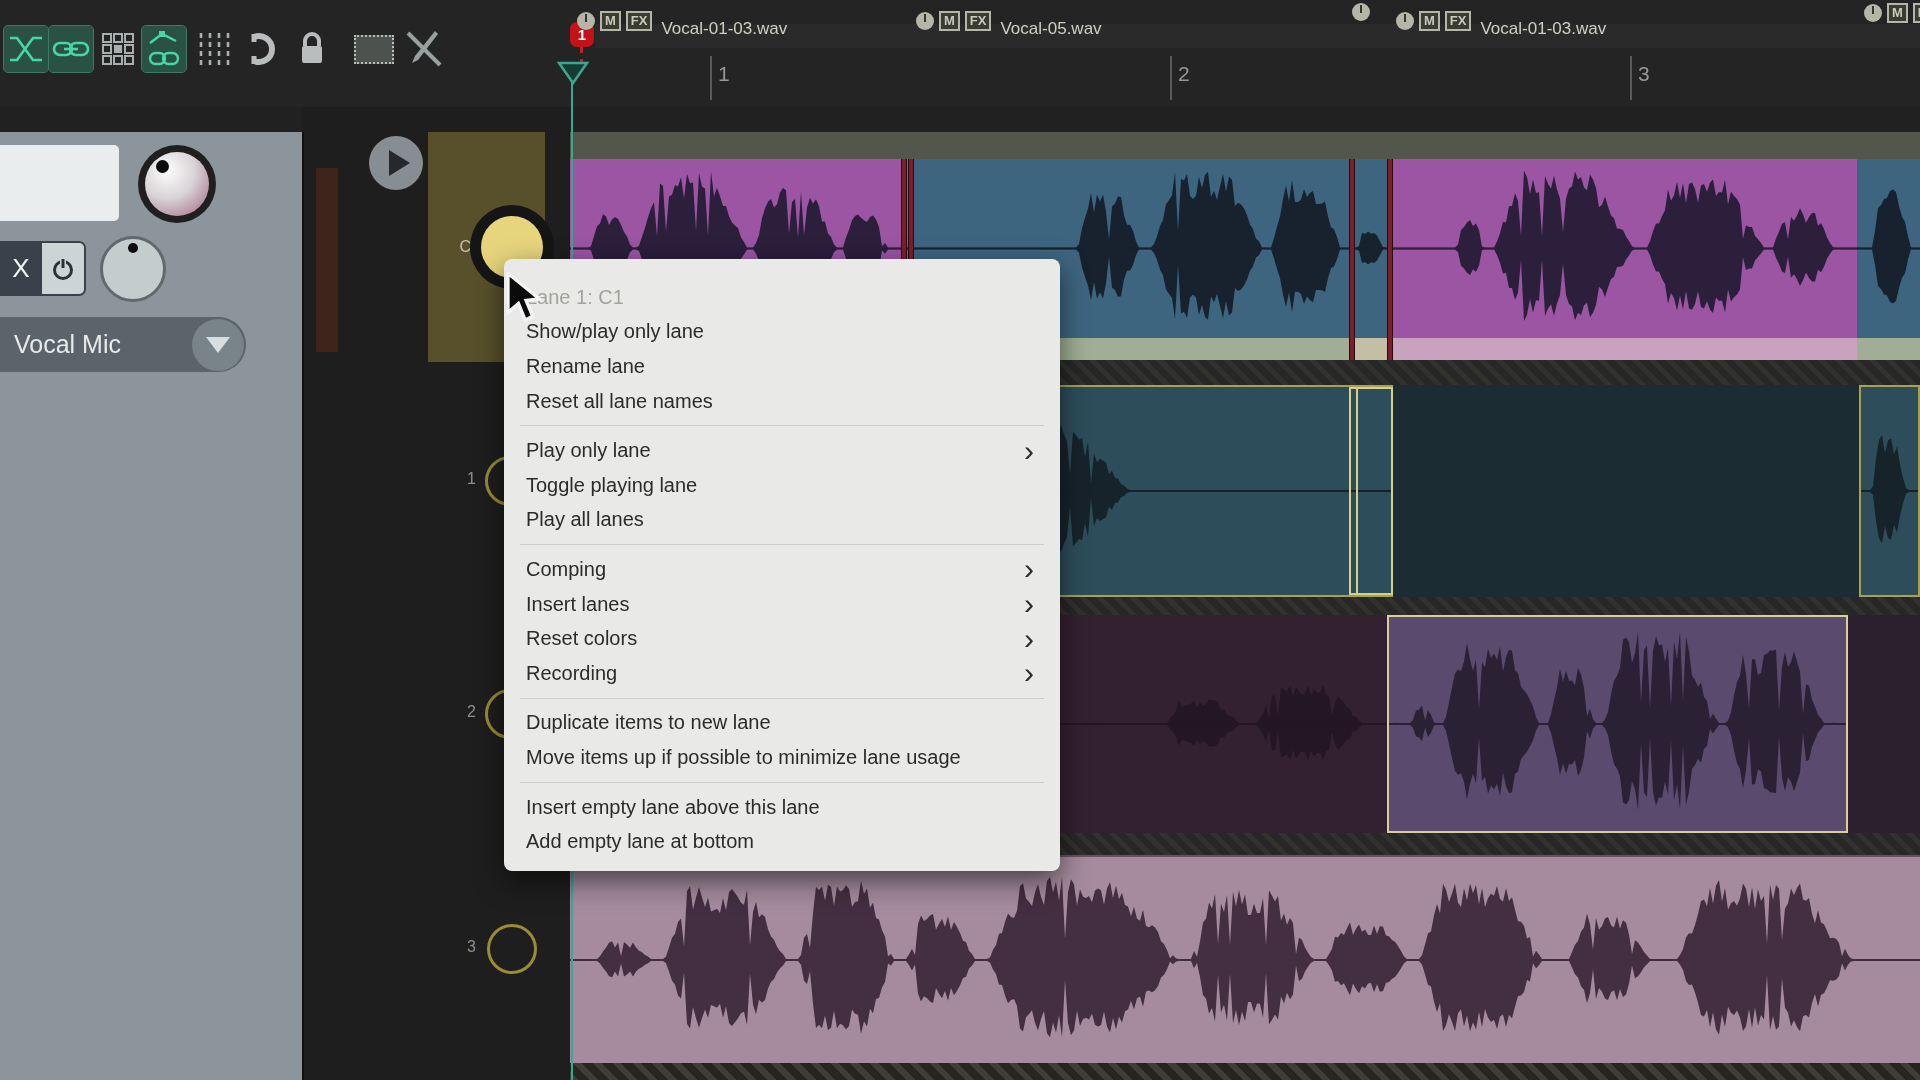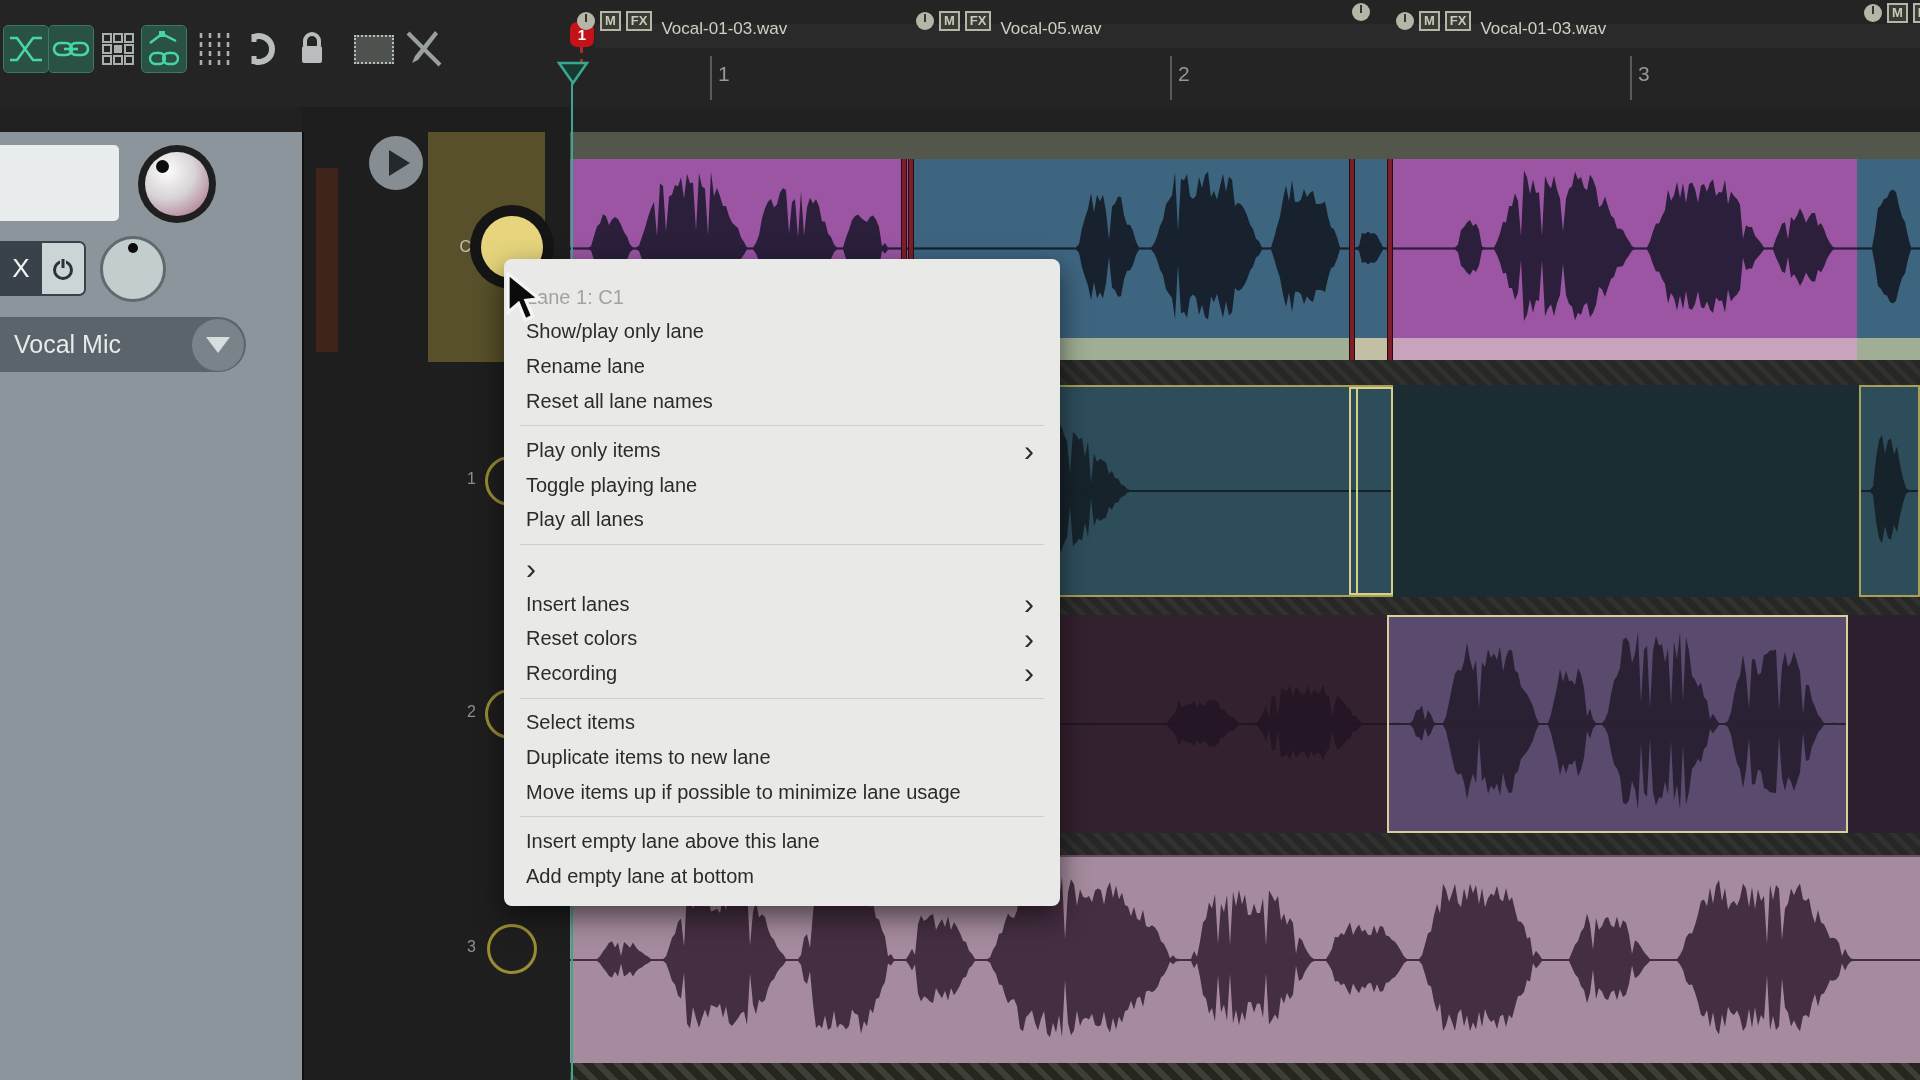--- a/index.html
+++ b/index.html
@@ -328,49 +328,47 @@
         <span class="lbl">Show/play only lane</span>
       </div>
     <div class="mi">
         <span class="lbl">Rename lane</span>
       </div>
     <div class="mi">
         <span class="lbl">Reset all lane names</span>
       </div>
     <div class="msep"></div>
     <div class="mi">
-        <span class="lbl">Play only items</span>
+        <span class="lbl">Play only lane</span>
         <span class="arr">›</span>
       </div>
     <div class="mi">
         <span class="lbl">Toggle playing lane</span>
       </div>
     <div class="mi">
         <span class="lbl">Play all lanes</span>
       </div>
     <div class="msep"></div>
     <div class="mi">
+        <span class="lbl">Comping</span>
         <span class="arr">›</span>
       </div>
     <div class="mi">
         <span class="lbl">Insert lanes</span>
         <span class="arr">›</span>
       </div>
     <div class="mi">
         <span class="lbl">Reset colors</span>
         <span class="arr">›</span>
       </div>
     <div class="mi">
         <span class="lbl">Recording</span>
         <span class="arr">›</span>
       </div>
     <div class="msep"></div>
-    <div class="mi">
-        <span class="lbl">Select items</span>
-      </div>
     <div class="mi">
         <span class="lbl">Duplicate items to new lane</span>
       </div>
     <div class="mi">
         <span class="lbl">Move items up if possible to minimize lane usage</span>
       </div>
     <div class="msep"></div>
     <div class="mi">
         <span class="lbl">Insert empty lane above this lane</span>
       </div>

